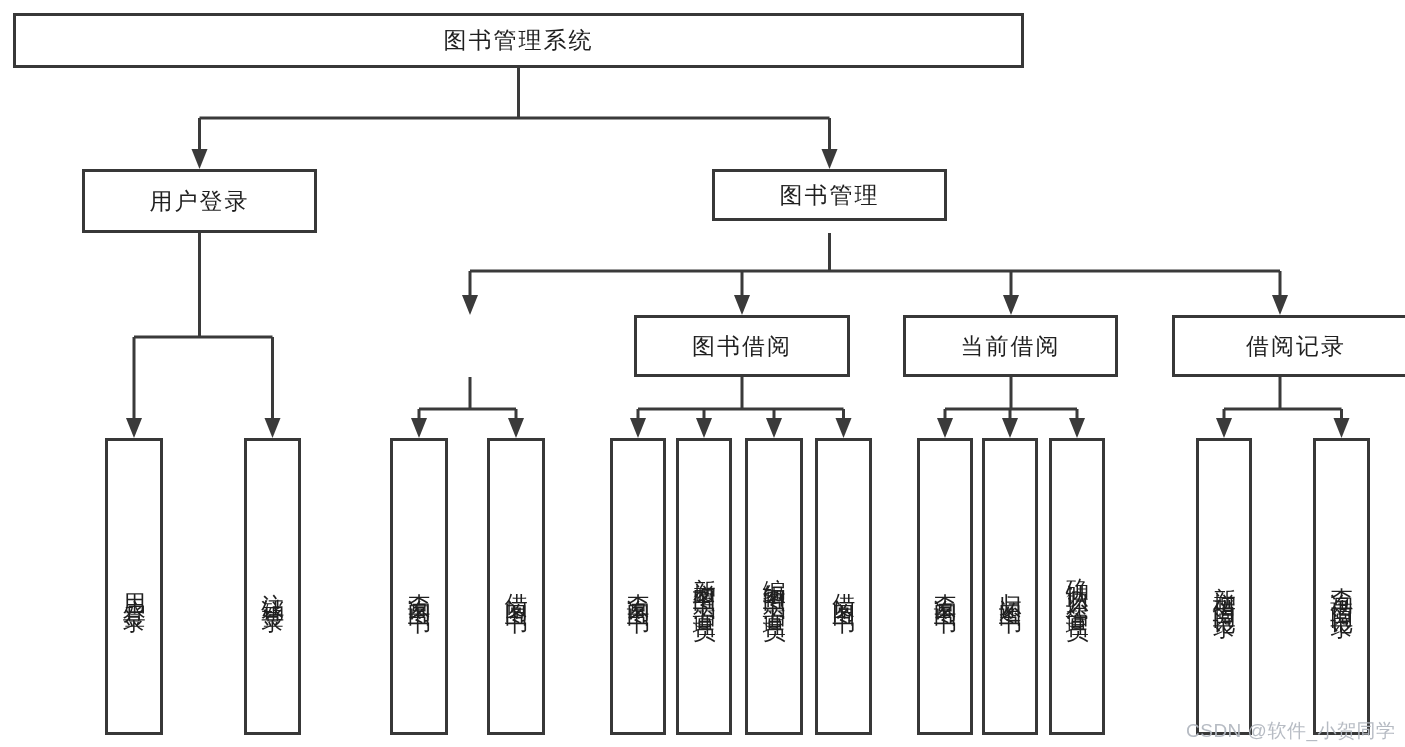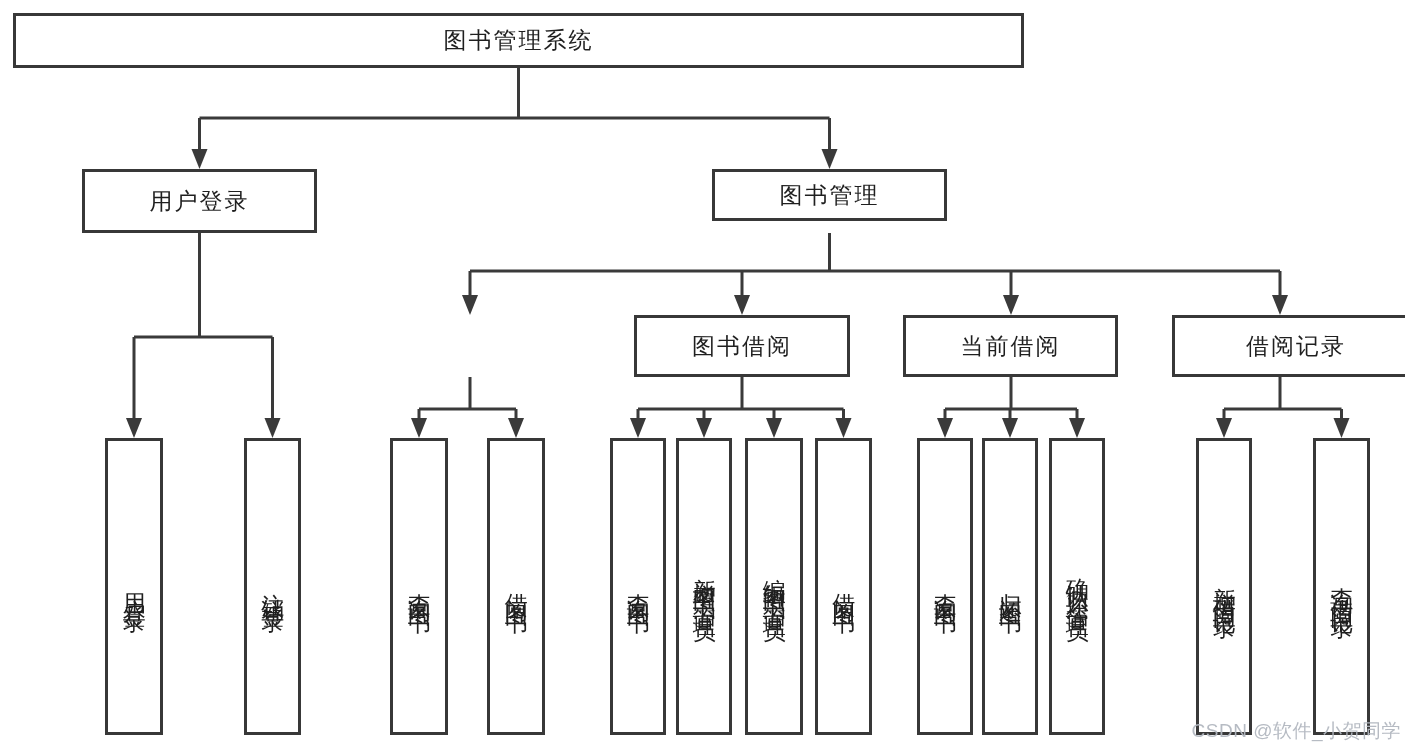--- a/index.html
+++ b/index.html
@@ -59,21 +59,20 @@
   .watermark {
     position: absolute;
     left: 1186px;
     top: 718px;
     width: 215px;
     font-size: 19px;
     letter-spacing: 0.5px;
     color: rgba(178, 183, 192, 0.95);
     white-space: nowrap;
     z-index: 5;
-    text-align: right;
   }
 </style>
 </head>
 <body>
 
 <div class="canvas">
 
   <svg class="connectors" viewBox="0 0 1405 747">
     <path d="M518.5 68 V118 M199.5 118 H829.5 M199.5 118 V152 M829.5 118 V152"></path>
     <path d="M829.5 233 V271 M470 271 H1280 M470 271 V298 M742 271 V298 M1011 271 V298 M1280 271 V298"></path>

